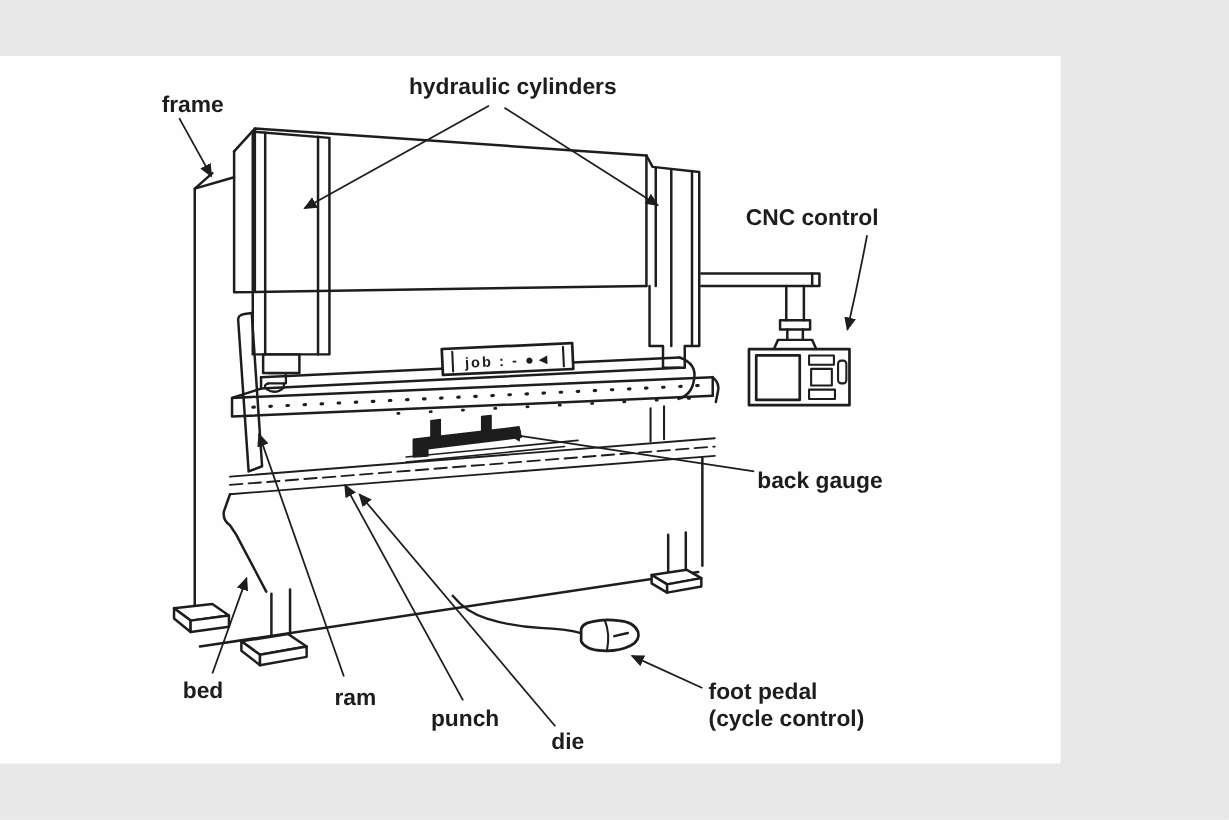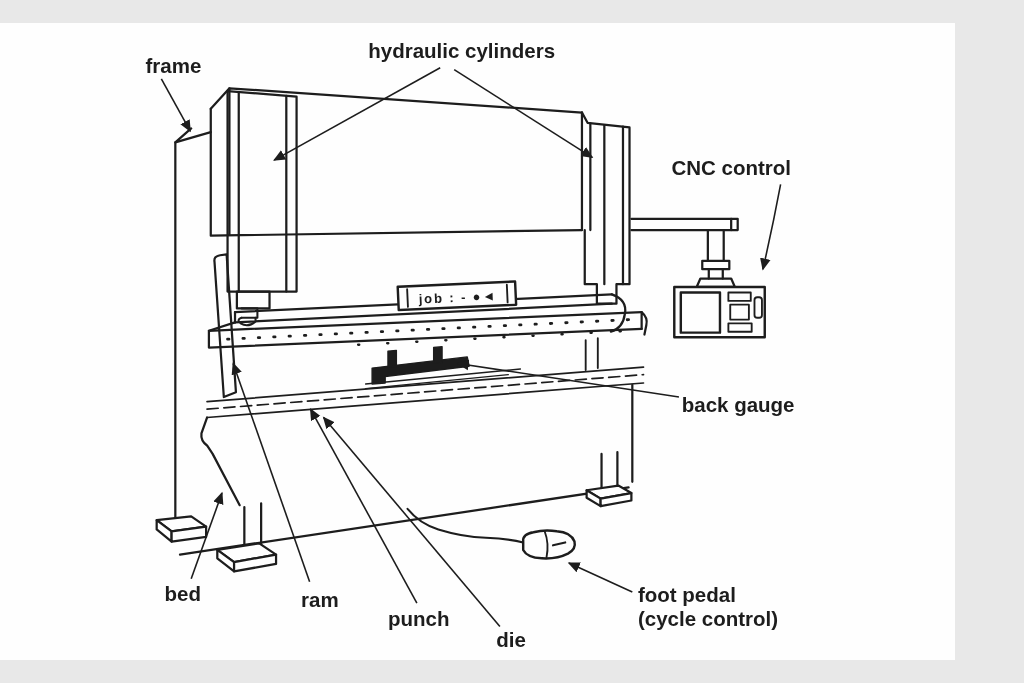--- a/index.html
+++ b/index.html
@@ -1,17 +1,17 @@
 <!DOCTYPE html>
 <html><head>
 <meta charset="utf-8">
 <style>
   html,body{margin:0;padding:0;background:#e8e8e8;}
   .stage{
-    width:955px;height:683px;position:relative;overflow:hidden;
+    width:884px;height:683px;position:relative;overflow:hidden;
     font-family:"Liberation Sans", sans-serif;
   }
   .stage svg{display:block;width:100%;height:100%;}
   text{
     font-family:"Liberation Sans", sans-serif;
     font-weight:600;
     font-size:22px;
   }
   text.display{
     font-size:14px;

